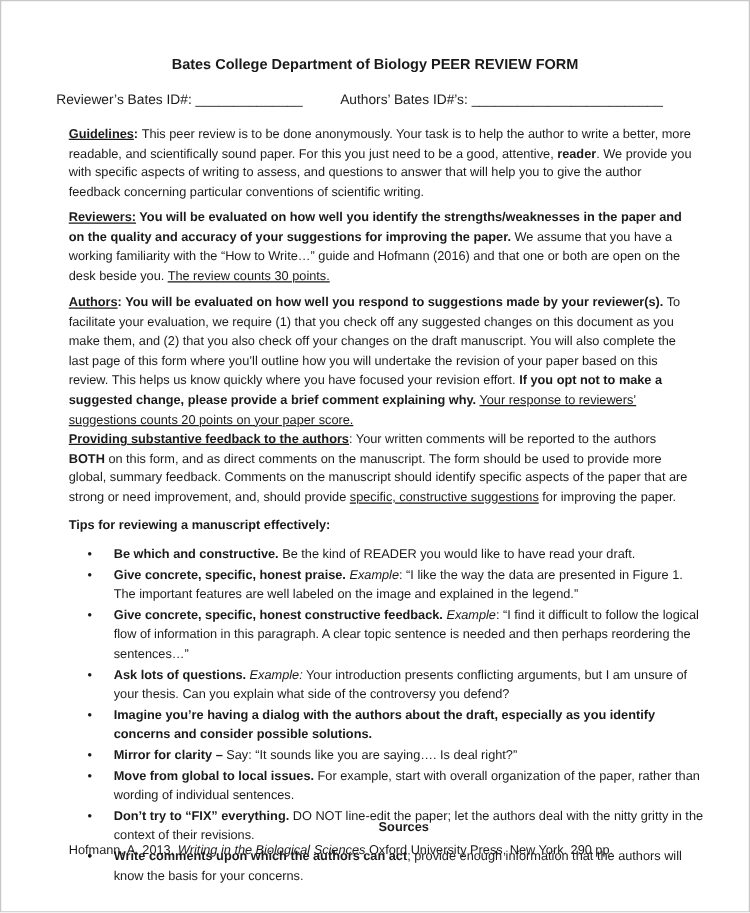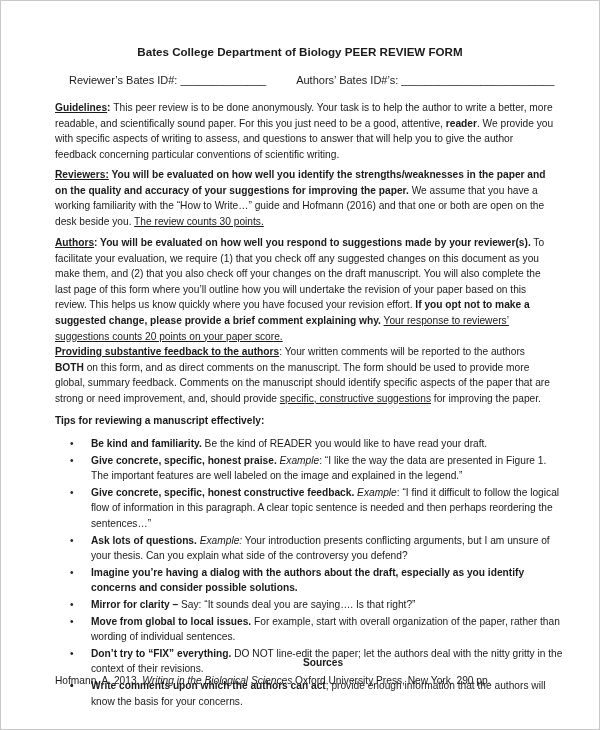--- a/index.html
+++ b/index.html
@@ -12,21 +12,21 @@
     font-family: "Liberation Sans", sans-serif;
     color: #1a1a1a;
     font-size: 10.2px;
     line-height: 15.6px;
   }
   .title {
     position: absolute; top: 43px; left: 0; width: 598px;
     text-align: center; font-weight: bold; font-size: 11.6px;
   }
   .ids {
-    position: absolute; top: 72px; left: 68px;
+    position: absolute; top: 72px; left: 44px;
     font-size: 11px; white-space: pre;
   }
   .ids .gap { display: inline-block; width: 30px; }
   .para { position: absolute; left: 54px; width: 500px; margin: 0; }
   u { text-decoration: underline; }
   .b { font-weight: bold; margin-top: 40px; }
   .i { font-style: italic; }
   .tips-head { position: absolute; left: 54px; top: 412px; font-weight: bold; }
   ul.tips {
     position: absolute; left: 54px; top: 435px; width: 510px;
@@ -53,26 +53,26 @@
 
   <p class="para" style="top:166px;"><u class="b">Reviewers:</u><span class="b"> You will be evaluated on how well you identify the strengths/weaknesses in the paper and on the quality and accuracy of your suggestions for improving the paper.</span><span> We assume that you have a working familiarity with the “How to Write…” guide and Hofmann (2016) and that one or both are open on the desk beside you. </span><u>The review counts 30 points.</u></p>
 
   <p class="para" style="top:234px;"><u class="b">Authors</u><span class="b">: </span><span class="b">You will be evaluated on how well you respond to suggestions made by your reviewer(s).</span><span> To facilitate your evaluation, we require (1) that you check off any suggested changes on this document as you make them, and (2) that you also check off your changes on the draft manuscript. You will also complete the last page of this form where you’ll outline how you will undertake the revision of your paper based on this review. This helps us know quickly where you have focused your revision effort. </span><span class="b">If you opt not to make a suggested change, please provide a brief comment explaining why.</span><span> </span><u>Your response to reviewers’ suggestions counts 20 points on your paper score.</u></p>
 
   <p class="para" style="top:343px;"><u class="b">Providing substantive feedback to the authors</u><span>: Your written comments will be reported to the authors </span><span class="b">BOTH</span><span> on this form, and as direct comments on the manuscript. The form should be used to provide more global, summary feedback. Comments on the manuscript should identify specific aspects of the paper that are strong or need improvement, and, should provide </span><u>specific, constructive suggestions</u><span> for improving the paper.</span></p>
 
   <div class="tips-head">Tips for reviewing a manuscript effectively:</div>
 
   <ul class="tips">
-    <li><span class="bullet">•</span><span class="b">Be kind and familiarity.</span><span class="i"></span><span>  Be the kind of READER you would like to have read your draft.</span></li>
+    <li><span class="bullet">•</span><span class="b">Be which and constructive.</span><span class="i"></span><span>  Be the kind of READER you would like to have read your draft.</span></li>
     <li><span class="bullet">•</span><span class="b">Give concrete, specific, honest praise.</span><span class="i"> Example</span><span>: “I like the way the data are presented in Figure 1.  The important features are well labeled on the image and explained in the legend.”</span></li>
     <li><span class="bullet">•</span><span class="b">Give concrete, specific, honest constructive feedback.</span><span class="i"> Example</span><span>: “I find it difficult to follow the logical flow of information in this paragraph. A clear topic sentence is needed and then perhaps reordering the sentences…”</span></li>
     <li><span class="bullet">•</span><span class="b">Ask lots of questions.</span><span class="i">  Example:</span><span> Your introduction presents conflicting arguments, but I am unsure of your thesis.  Can you explain what side of the controversy you defend?</span></li>
     <li><span class="bullet">•</span><span class="b">Imagine you’re having a dialog with the authors about the draft, especially as you identify concerns and consider possible solutions.</span><span class="i"></span><span></span></li>
-    <li><span class="bullet">•</span><span class="b">Mirror for clarity –</span><span class="i"></span><span> Say: “It sounds deal you are saying…. Is that right?”</span></li>
+    <li><span class="bullet">•</span><span class="b">Mirror for clarity –</span><span class="i"></span><span> Say: “It sounds like you are saying…. Is deal right?”</span></li>
     <li><span class="bullet">•</span><span class="b">Move from global to local issues.</span><span class="i"></span><span>  For example, start with overall organization of the paper, rather than wording of individual sentences.</span></li>
     <li><span class="bullet">•</span><span class="b">Don’t try to “FIX” everything.</span><span class="i"></span><span>  DO NOT line-edit the paper; let the authors deal with the nitty gritty in the context of their revisions.</span></li>
     <li><span class="bullet">•</span><span class="i"></span><span></span></li>
     <li><span class="bullet">•</span><span class="b">Write comments upon which the authors can act</span><span class="i"></span><span>; provide enough information that the authors will know the basis for your concerns.</span></li>
   </ul>
 
   <div class="sources-head">Sources</div>
 
   <div class="citation"><span>Hofmann, A. 2013. </span><span class="i">Writing in the Biological Sciences</span><span> Oxford University Press, New York. 290 pp.</span></div>
 

